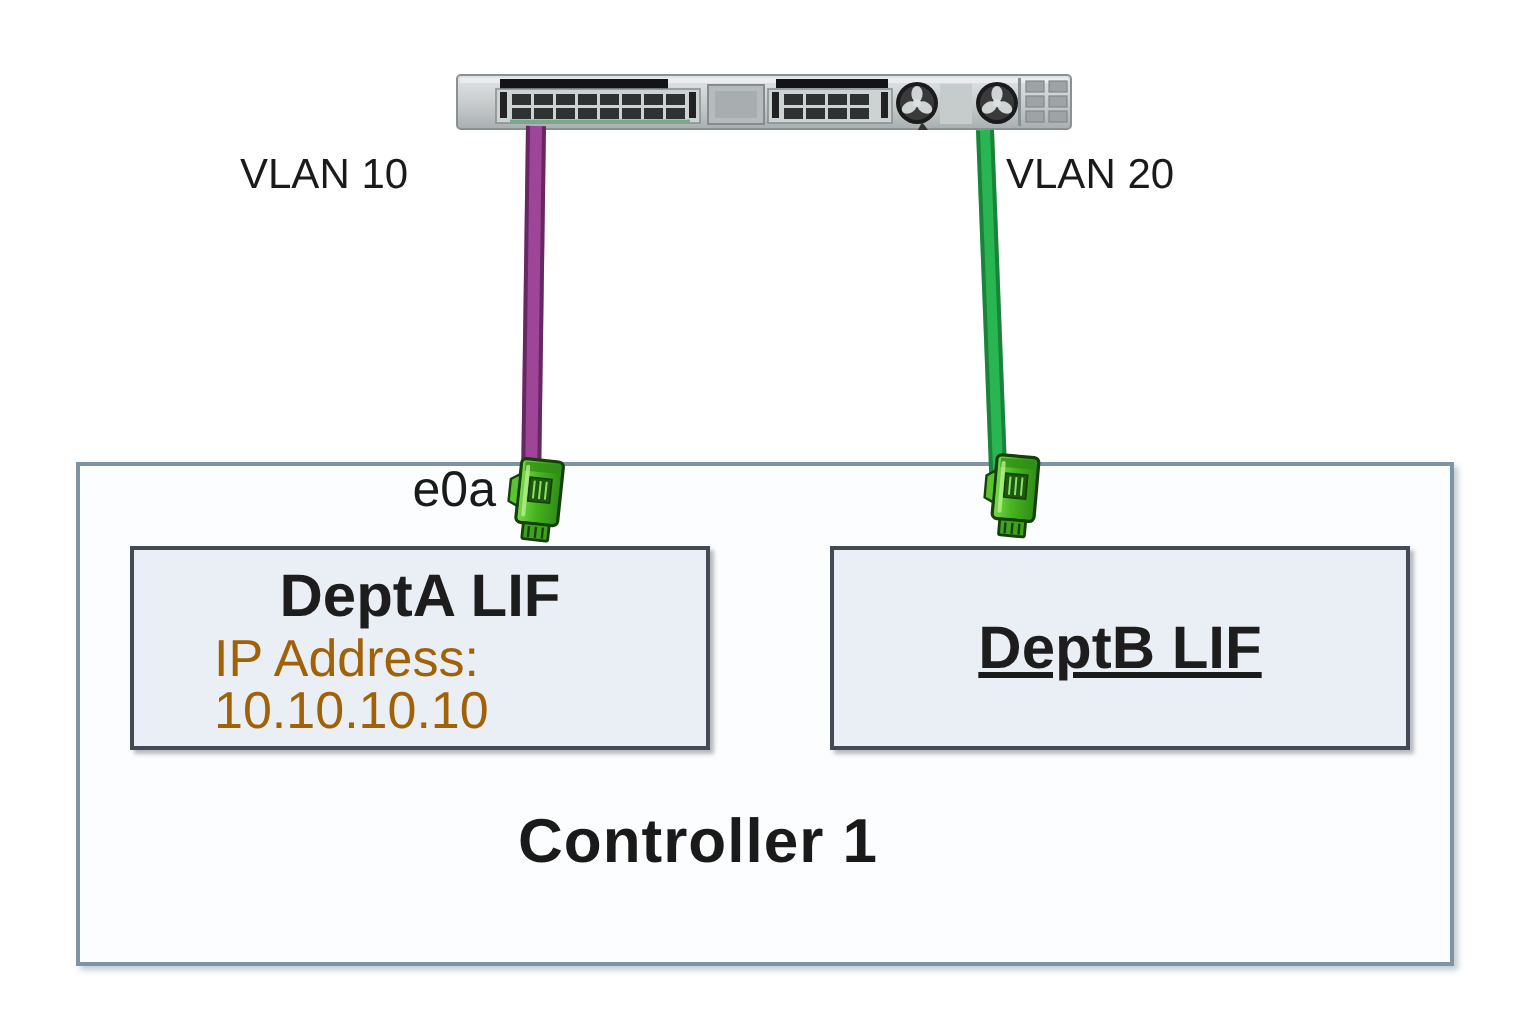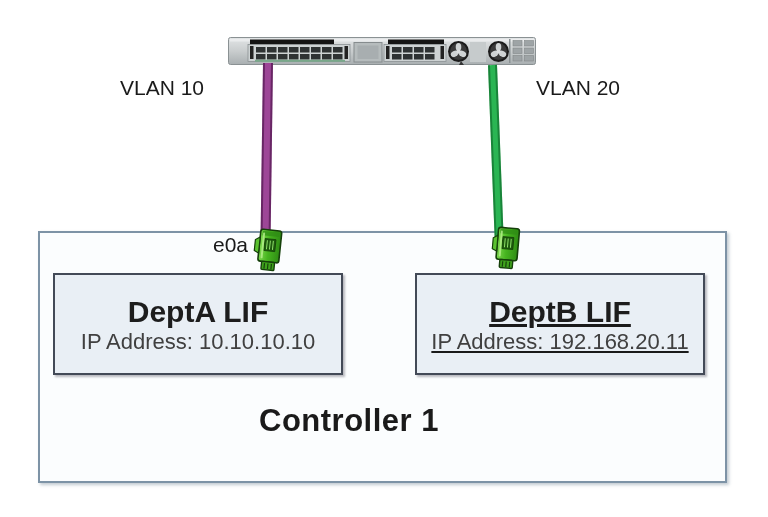--- a/index.html
+++ b/index.html
@@ -3,21 +3,21 @@
 <meta charset="utf-8">
 <style>
   html,body{margin:0;padding:0;background:#ffffff;}
   .stage{
     position:relative;width:768px;height:517px;background:#ffffff;overflow:hidden;
     font-family:"Liberation Sans","DejaVu Sans",sans-serif;color:var(--text,#1a1a1a);
   }
   .switch-svg{position:absolute;left:228px;top:35px;width:308px;height:32px;}
   .vlan-label{position:absolute;top:76px;font-size:21px;line-height:24px;color:var(--text);}
   .vlan-a{left:120px;width:138px;text-align:left;}
-  .vlan-b{left:503px;width:150px;text-align:center;}
+  .vlan-b{left:503px;width:150px;text-align:left;}
   .cable{position:absolute;transform-origin:top center;}
   .cable-a{
     left:263px;top:63px;width:10px;height:186px;background:var(--cable-a,#9d4697);
     border-left:2px solid rgba(40,0,40,0.45);border-right:2px solid rgba(40,0,40,0.45);
     box-sizing:border-box;transform:rotate(0.8deg);
   }
   .cable-b{
     left:488px;top:65px;width:9px;height:182px;background:var(--cable-b,#2ab553);
     border-left:2px solid rgba(0,60,20,0.40);border-right:2px solid rgba(0,60,20,0.40);
     box-sizing:border-box;transform:rotate(-2.2deg);
@@ -31,25 +31,25 @@
     position:absolute;left:38px;top:403px;width:622px;text-align:center;
     font-size:31px;font-weight:bold;letter-spacing:0.5px;color:var(--text);
   }
   .lif{
     position:absolute;top:273px;width:290px;height:102px;box-sizing:border-box;
     background:var(--lif-fill,#e9eff5);border:2.5px solid var(--lif-border,#434a57);
     box-shadow:2px 2px 2px rgba(60,60,75,0.35);
     display:flex;flex-direction:column;align-items:center;justify-content:center;
     padding-top:2px;
   }
-  .lif-a{left:53px;}
+  .lif-a{left:65px;}
   .lif-b{left:415px;text-decoration:underline;}
   .lif-title{font-size:30px;font-weight:bold;line-height:34px;color:#1d1d1d;}
-  .lif-ip{font-size:22px;line-height:26px;color:#404040;}
-  .port-label{position:absolute;font-size:21px;line-height:24px;text-align:right;color:var(--text);}
+  .lif-ip{font-size:26px;line-height:26px;color:#a16207;margin-left:40px;}
+  .port-label{position:absolute;font-size:25px;line-height:24px;text-align:right;color:var(--text);}
   .port-a{left:170px;top:233px;width:78px;}
   .port-b{left:408px;top:232px;width:78px;}
   .plug{position:absolute;width:34px;height:46px;}
   .plug-a{left:252px;top:226px;transform:rotate(6deg);}
   .plug-b{left:490px;top:224px;transform:rotate(5deg);}
   .defs-hidden{position:absolute;width:0;height:0;overflow:hidden;}
 </style>
 </head>
 <body>
 
@@ -166,18 +166,17 @@
   <svg class="plug plug-b" viewBox="0 0 34 46">
     <use href="#rj45"></use>
   </svg>
 
   <div class="lif lif-a">
     <div class="lif-title">DeptA LIF</div>
     <div class="lif-ip">IP Address: 10.10.10.10</div>
   </div>
   <div class="lif lif-b">
     <div class="lif-title">DeptB LIF</div>
-    <div class="lif-ip">IP Address: 192.168.20.11</div>
   </div>
 
   <div class="ctrl-label">Controller 1</div>
 
 </div>
 
 </body></html>

